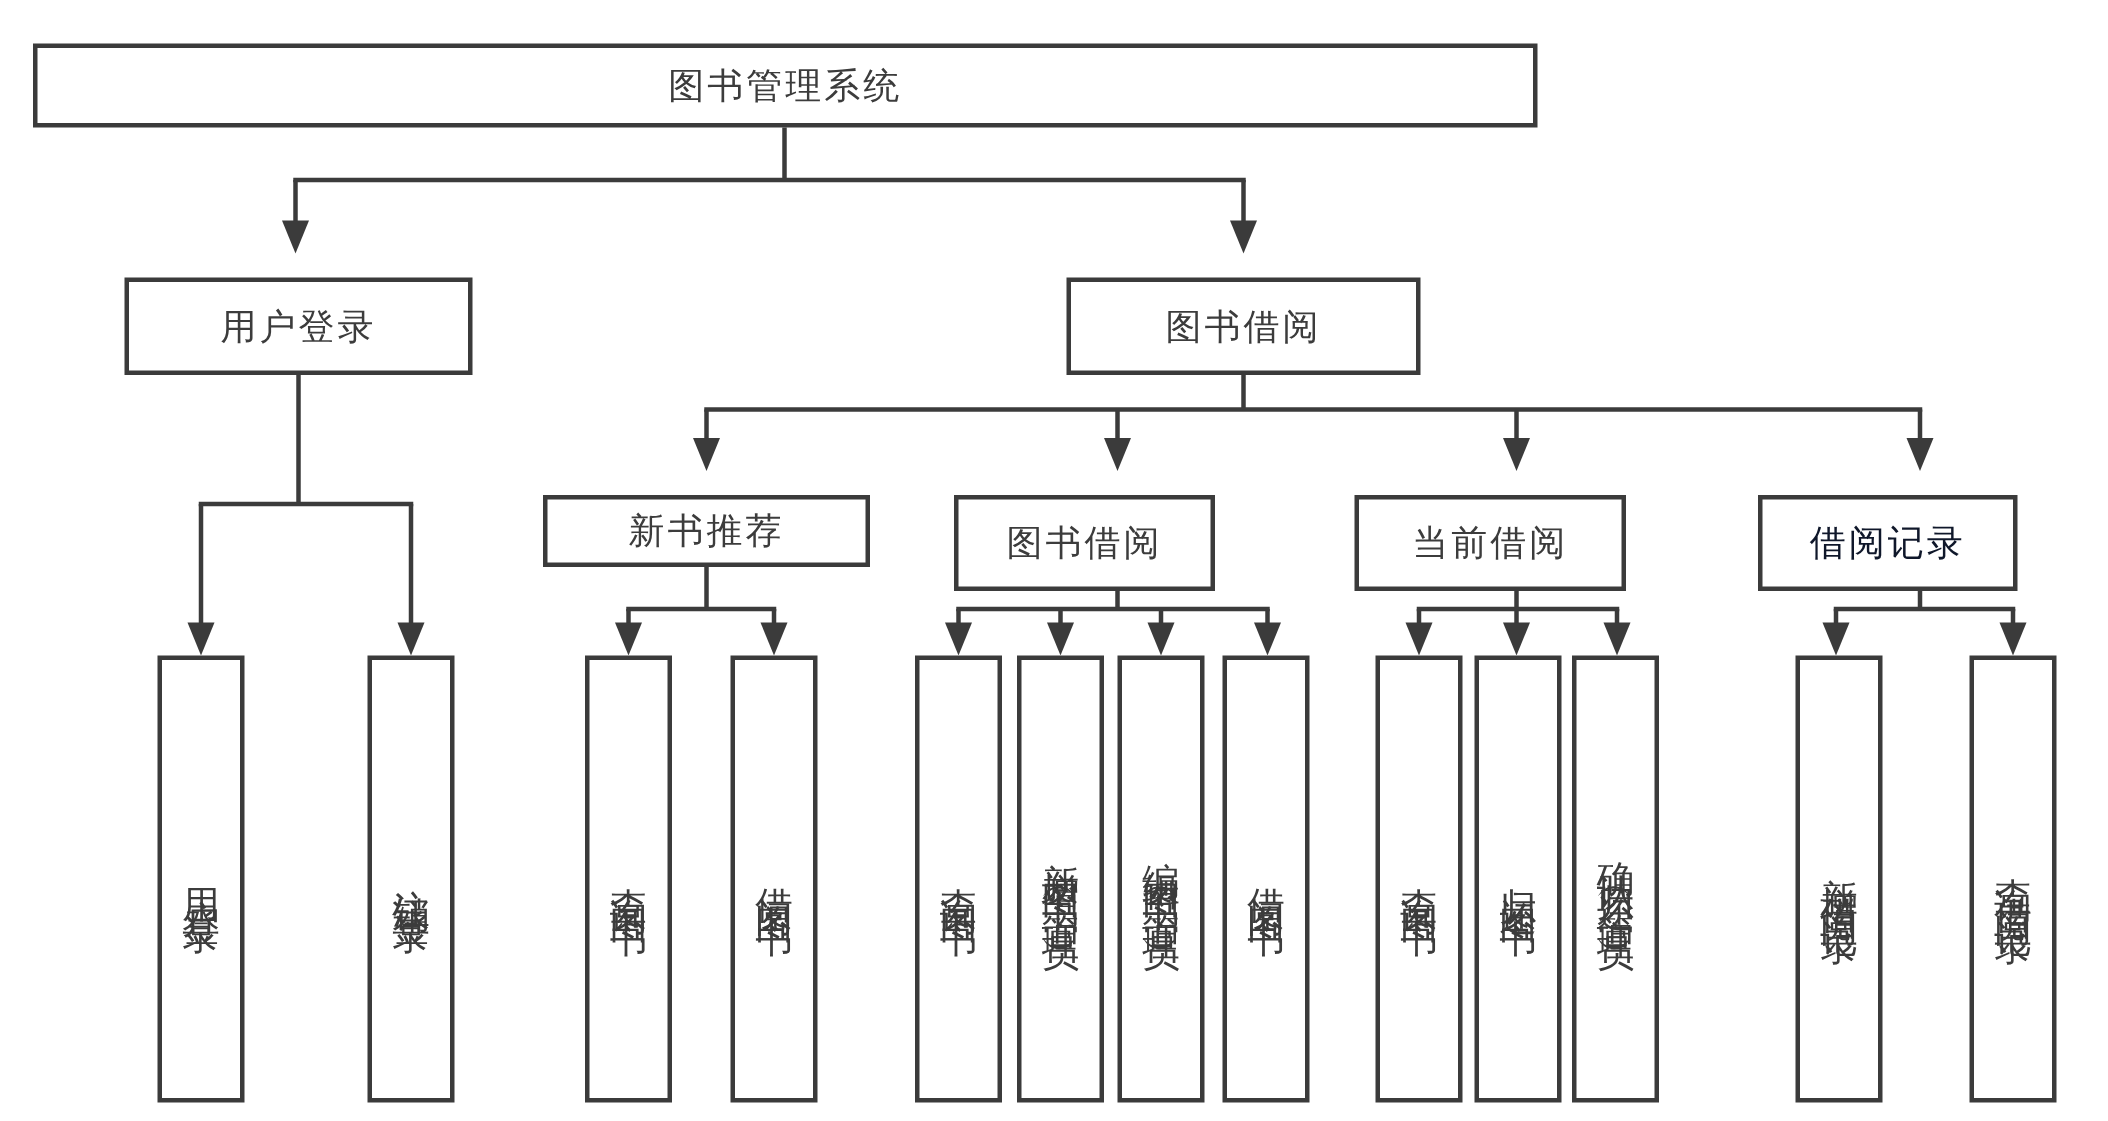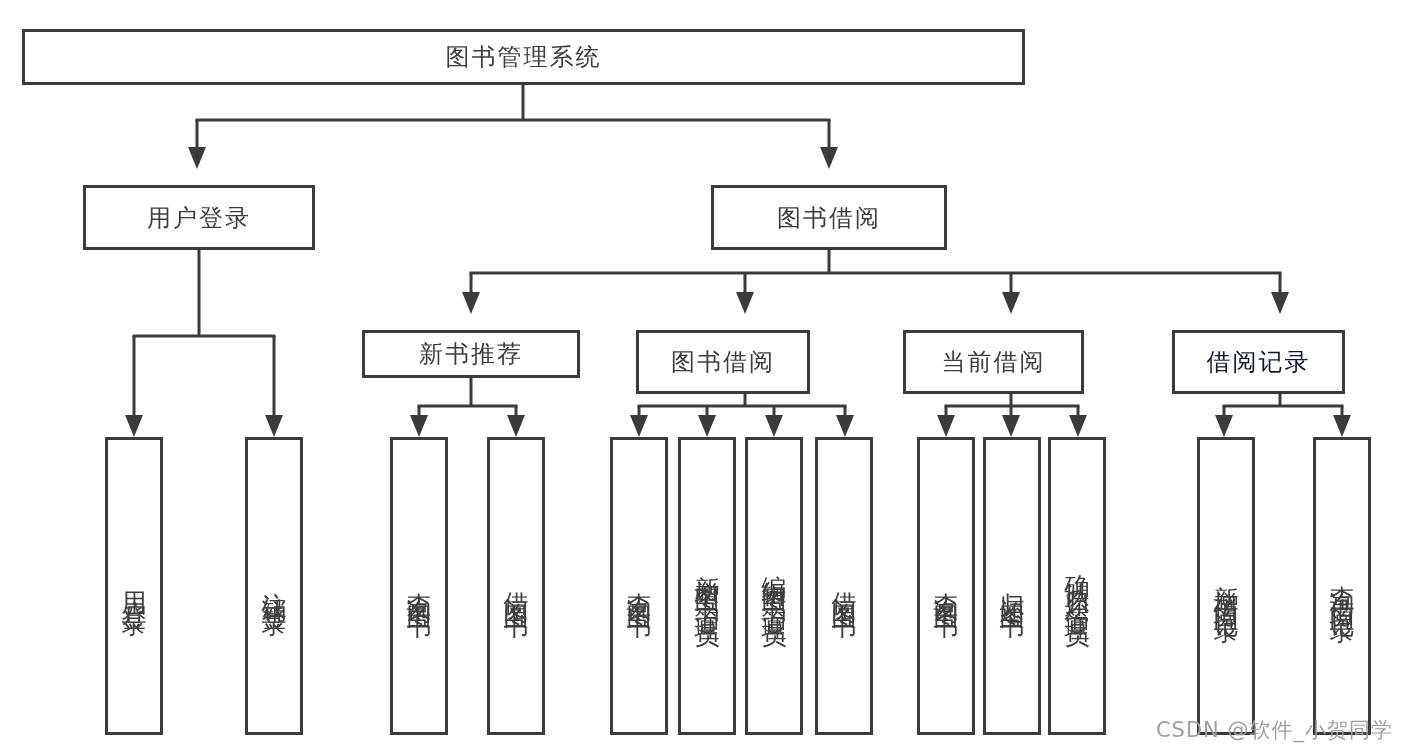--- a/index.html
+++ b/index.html
@@ -98,14 +98,13 @@
       <div class="node vertical" style="left: 610px; top: 437px; width: 58px; height: 298px; border-color: rgb(59, 59, 59); color: rgb(60, 60, 60);">查询图书</div>
       <div class="node vertical" style="left: 678px; top: 437px; width: 58px; height: 298px; border-color: rgb(59, 59, 59); color: rgb(60, 60, 60);">新增图书（管理员）</div>
       <div class="node vertical" style="left: 745px; top: 437px; width: 58px; height: 298px; border-color: rgb(59, 59, 59); color: rgb(60, 60, 60);">编辑图书（管理员）</div>
       <div class="node vertical" style="left: 815px; top: 437px; width: 58px; height: 298px; border-color: rgb(59, 59, 59); color: rgb(60, 60, 60);">借阅图书</div>
       <div class="node vertical" style="left: 917px; top: 437px; width: 58px; height: 298px; border-color: rgb(59, 59, 59); color: rgb(60, 60, 60);">查询图书</div>
       <div class="node vertical" style="left: 983px; top: 437px; width: 58px; height: 298px; border-color: rgb(59, 59, 59); color: rgb(60, 60, 60);">归还图书</div>
       <div class="node vertical" style="left: 1048px; top: 437px; width: 58px; height: 298px; border-color: rgb(59, 59, 59); color: rgb(60, 60, 60);">确认归还（管理员）</div>
       <div class="node vertical" style="left: 1197px; top: 437px; width: 58px; height: 298px; border-color: rgb(59, 59, 59); color: rgb(60, 60, 60);">新增借阅记录</div>
       <div class="node vertical" style="left: 1313px; top: 437px; width: 58px; height: 298px; border-color: rgb(59, 59, 59); color: rgb(60, 60, 60);">查询借阅记录</div>
     </div>
-  <div class="watermark">CSDN @软件_小贺同学</div>
 </div>
 
 </body></html>

